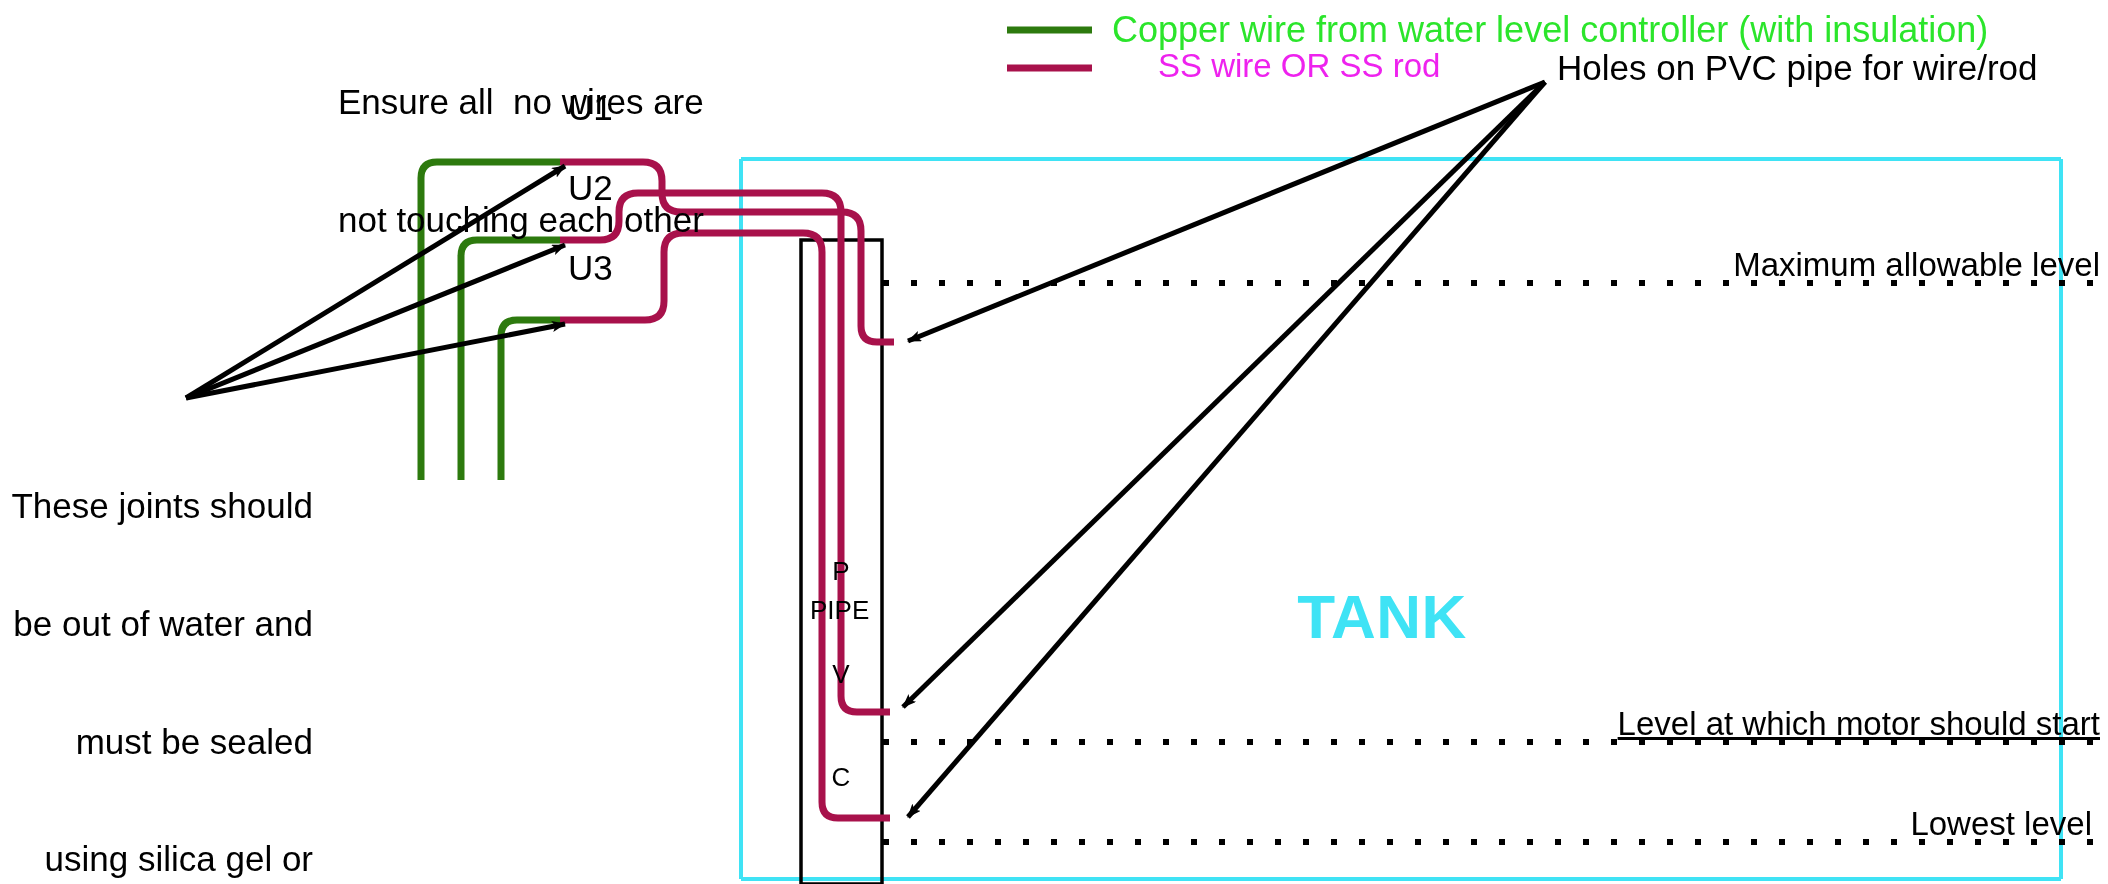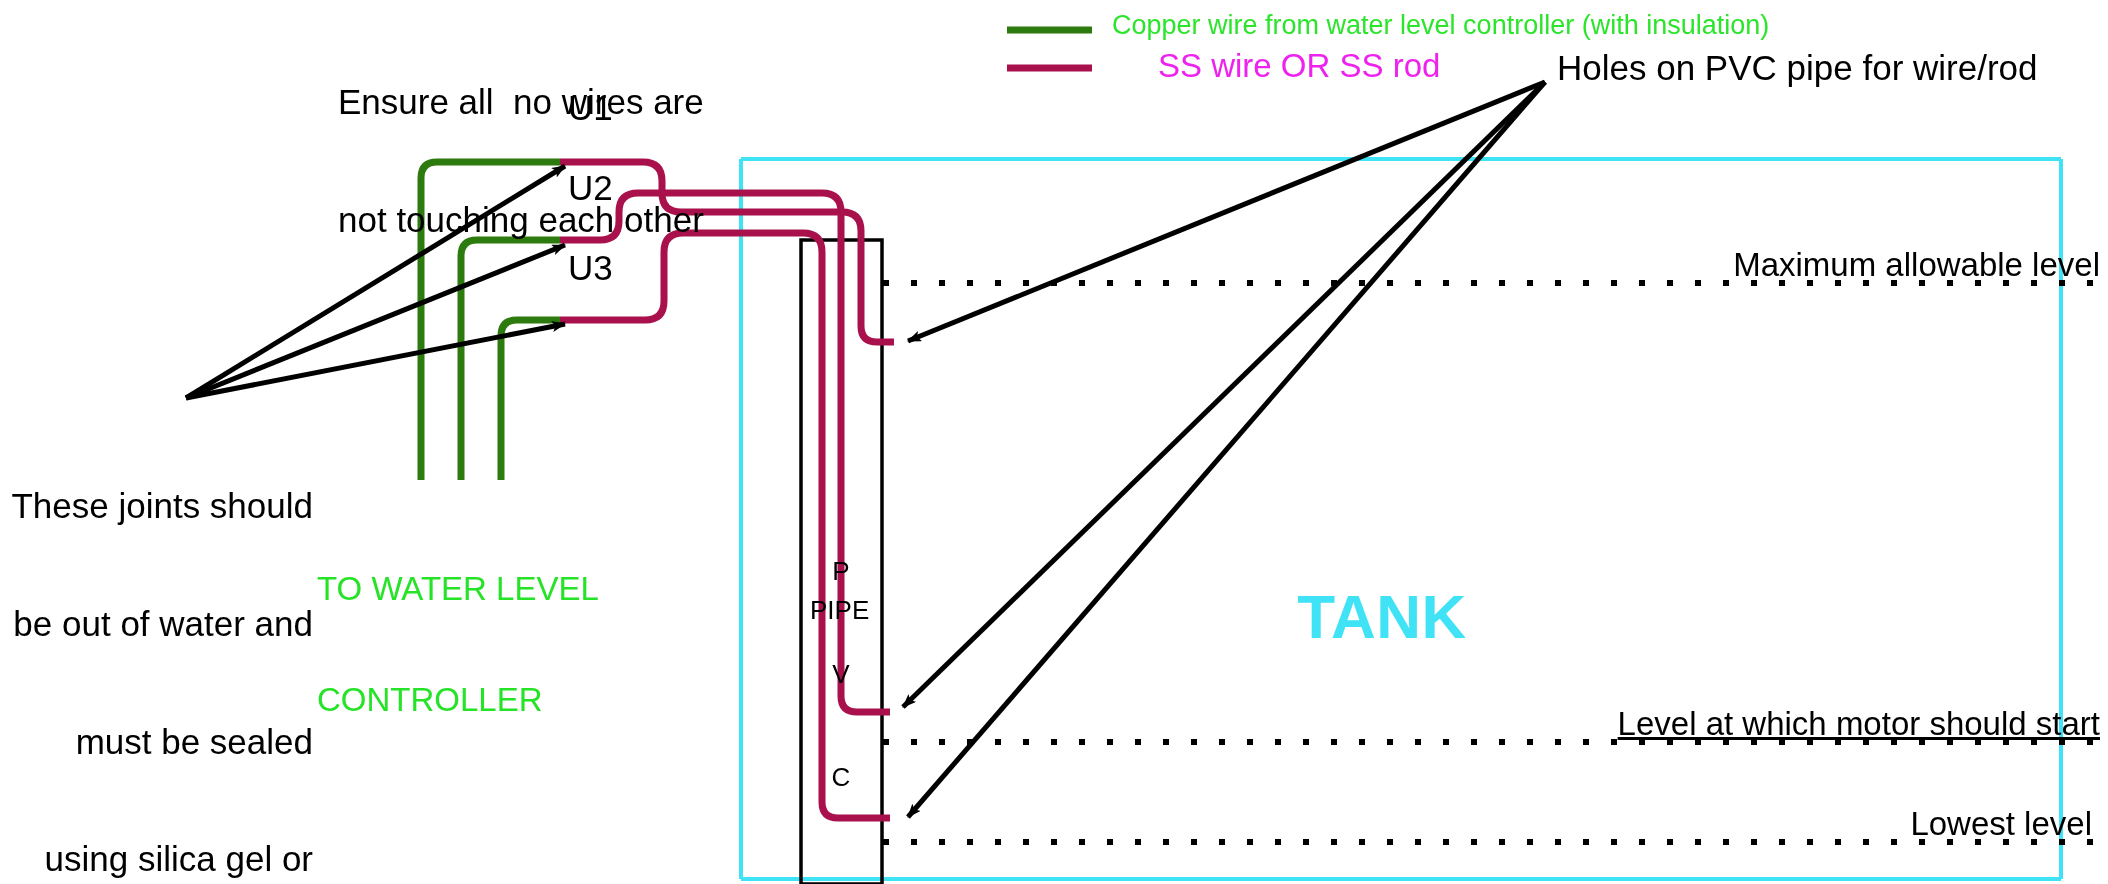--- a/index.html
+++ b/index.html
@@ -41,21 +41,21 @@
   .ujoint {
     color: #000000;
     font-size: 35px;
   }
   .greenlbl {
     color: #27E327;
     font-size: 33px;
   }
   .legend-green {
     color: #2BE52B;
-    font-size: 27px;
+    font-size: 36px;
   }
   .legend-magenta {
     color: #EE22EE;
     font-size: 33px;
   }
   .tanklbl {
     color: #3FE3F5;
     font-size: 62px;
     font-weight: bold;
     text-align: center;
@@ -171,24 +171,20 @@
   <div class="txt ujoint" style="left:568px; top:248px;">U3</div>
 
   <div class="txt blk note-right" style="left:0px; top:408px; width:313px;">
     <div>These joints should</div>
     <div>be out of water and</div>
     <div>must be sealed</div>
     <div>using silica gel or</div>
     
   </div>
 
-  <div class="txt greenlbl" style="left:317px; top:497px;">
-    <div>TO WATER LEVEL</div>
-    <div>CONTROLLER</div>
-  </div>
 
   <div class="pvc-letters" style="left:818px; top:485px; width:46px;">
     <div>P</div>
     <div>V</div>
     <div>C</div>
   </div>
   <div class="pipe-word" style="left:810px; top:595px; width:62px;">PIPE</div>
 
   <div class="txt tanklbl" style="left:1162px; top:443px; width:440px;">
     <div>TANK</div>

